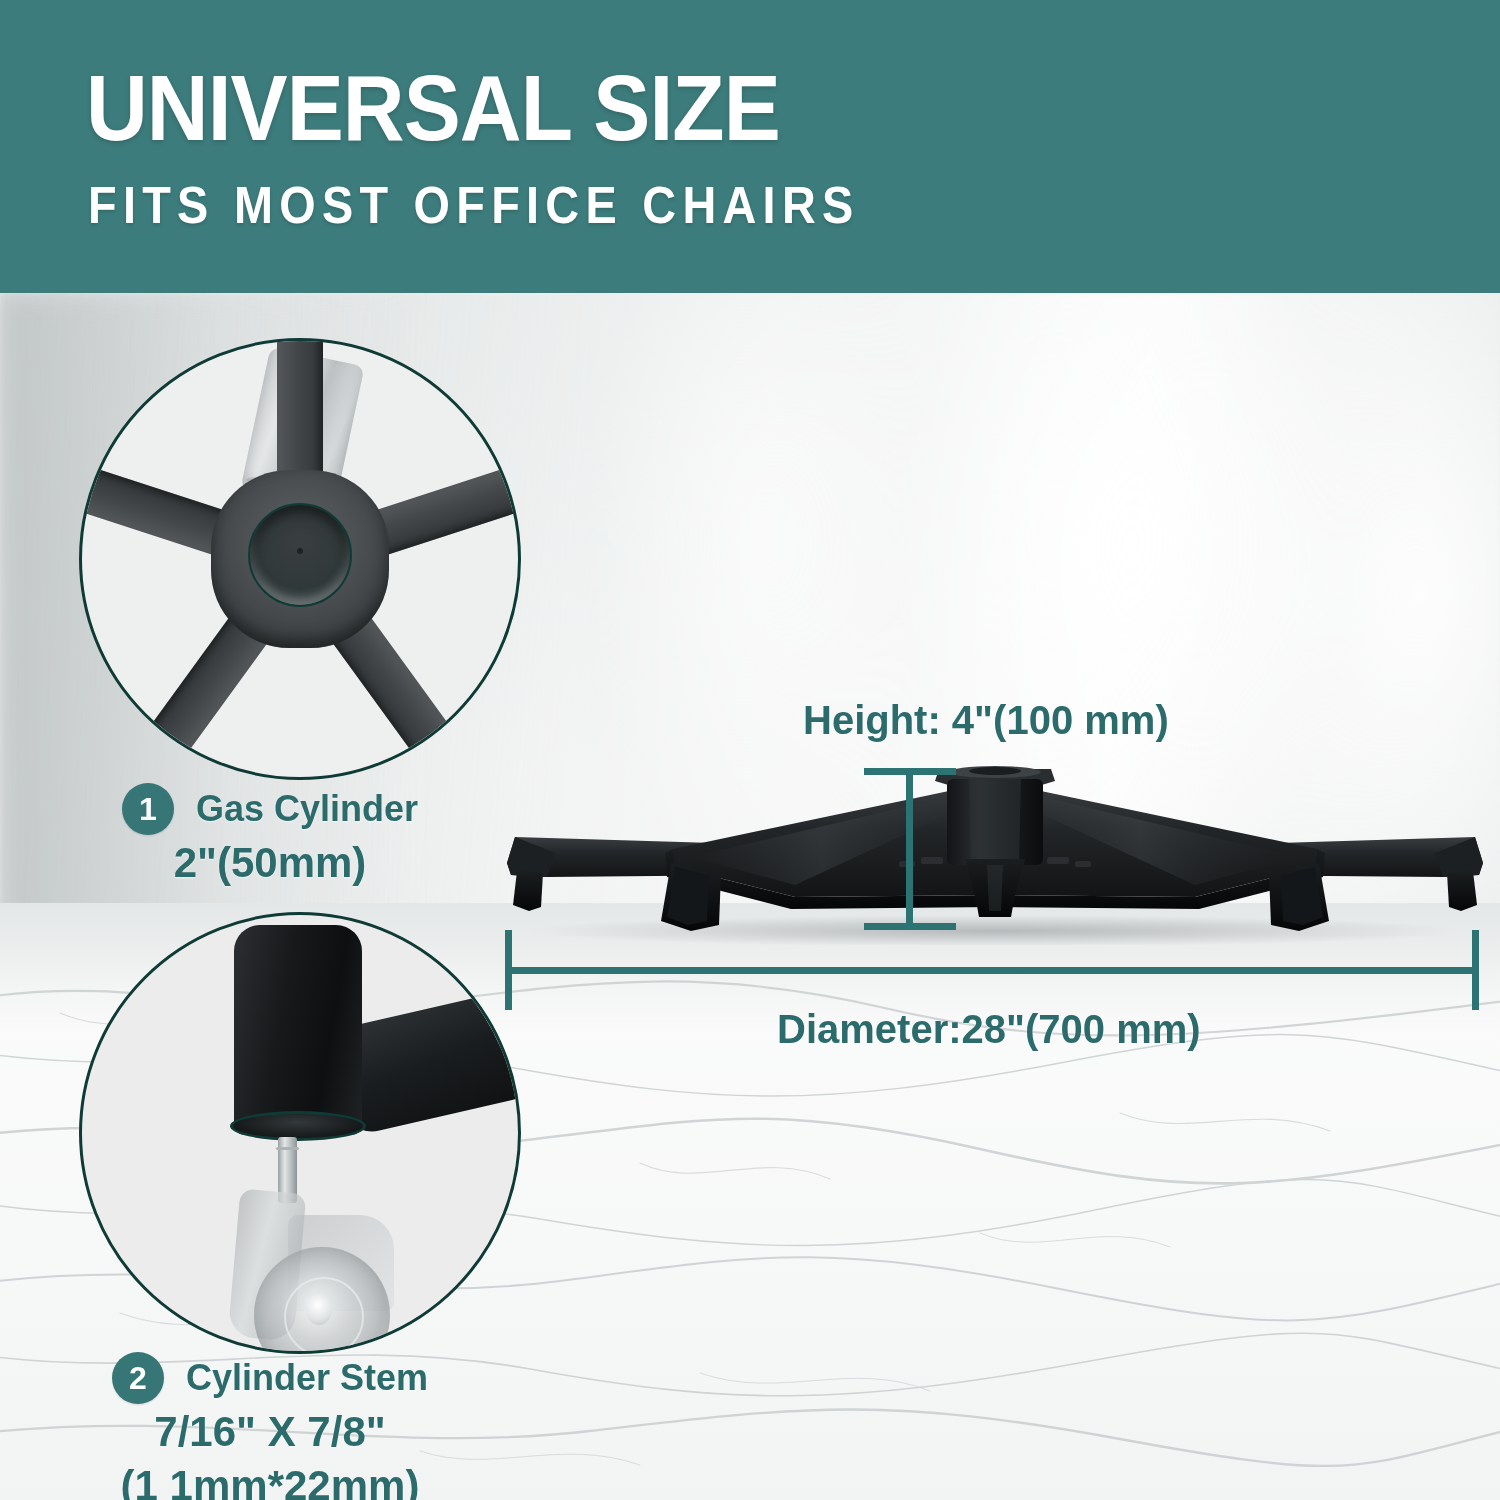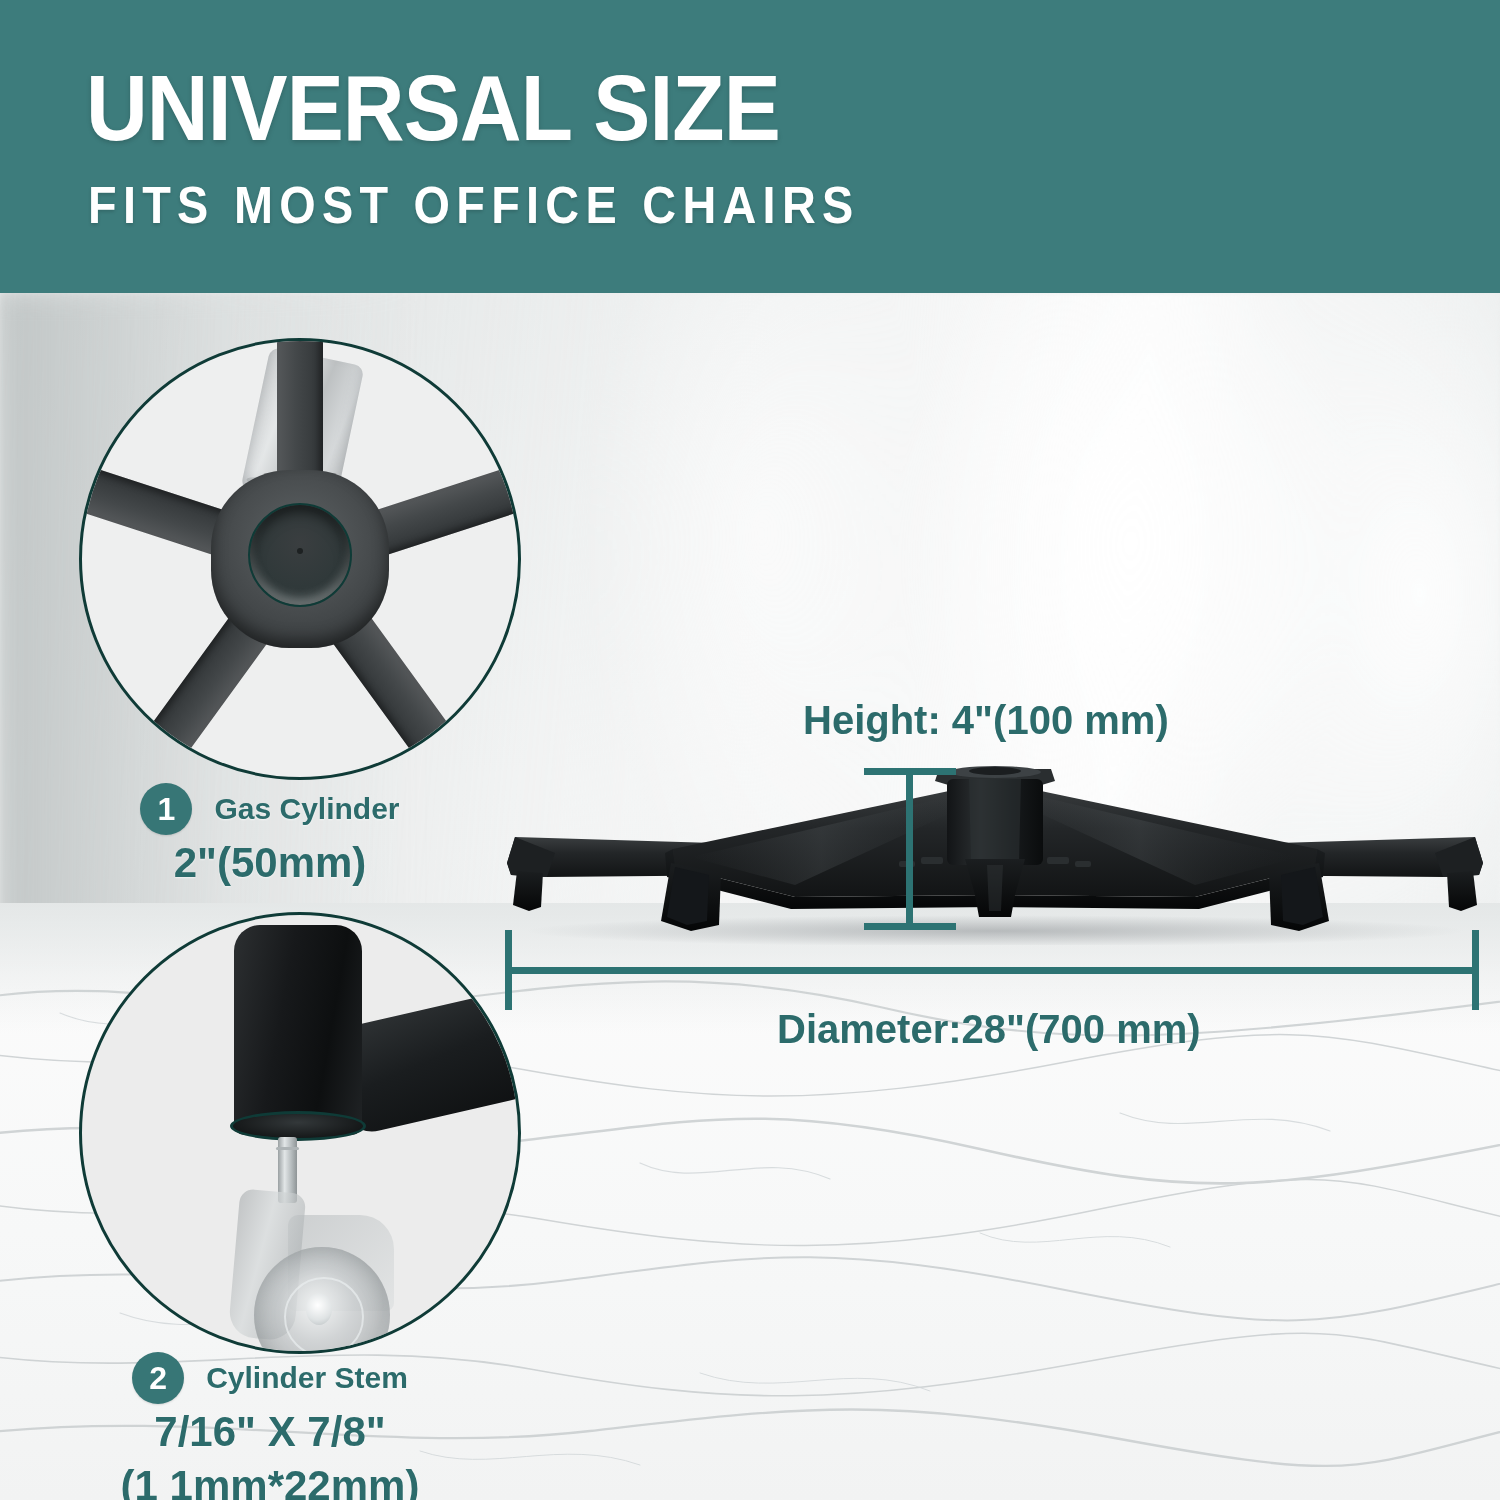--- a/index.html
+++ b/index.html
@@ -194,21 +194,21 @@
   .label-row1{ display:flex; align-items:center; justify-content:center; gap:22px; }
   .badge{
     width:52px; height:52px; border-radius:50%;
     background:#377676; color:#ffffff;
     font-size:32px; font-weight:bold;
     display:flex; align-items:center; justify-content:center;
     flex:0 0 auto;
     box-shadow:0 1px 2px rgba(0,0,0,.12);
   }
   .label-title{
-    font-size:30px; font-weight:bold; color:#2c6b6b; line-height:50px;
+    font-size:36px; font-weight:bold; color:#2c6b6b; line-height:50px;
     white-space:nowrap; text-shadow:0 1px 2px rgba(255,255,255,.6);
   }
   .label-line{
     font-size:42px; font-weight:bold; color:#2c6b6b; line-height:52px;
     margin-top:2px; white-space:nowrap; text-shadow:0 1px 2px rgba(255,255,255,.6);
   }
 
   
   .product{ position:absolute; left:495px; top:745px; width:1000px; height:200px; }
   .product-svg{ position:absolute; left:0; top:0; }

